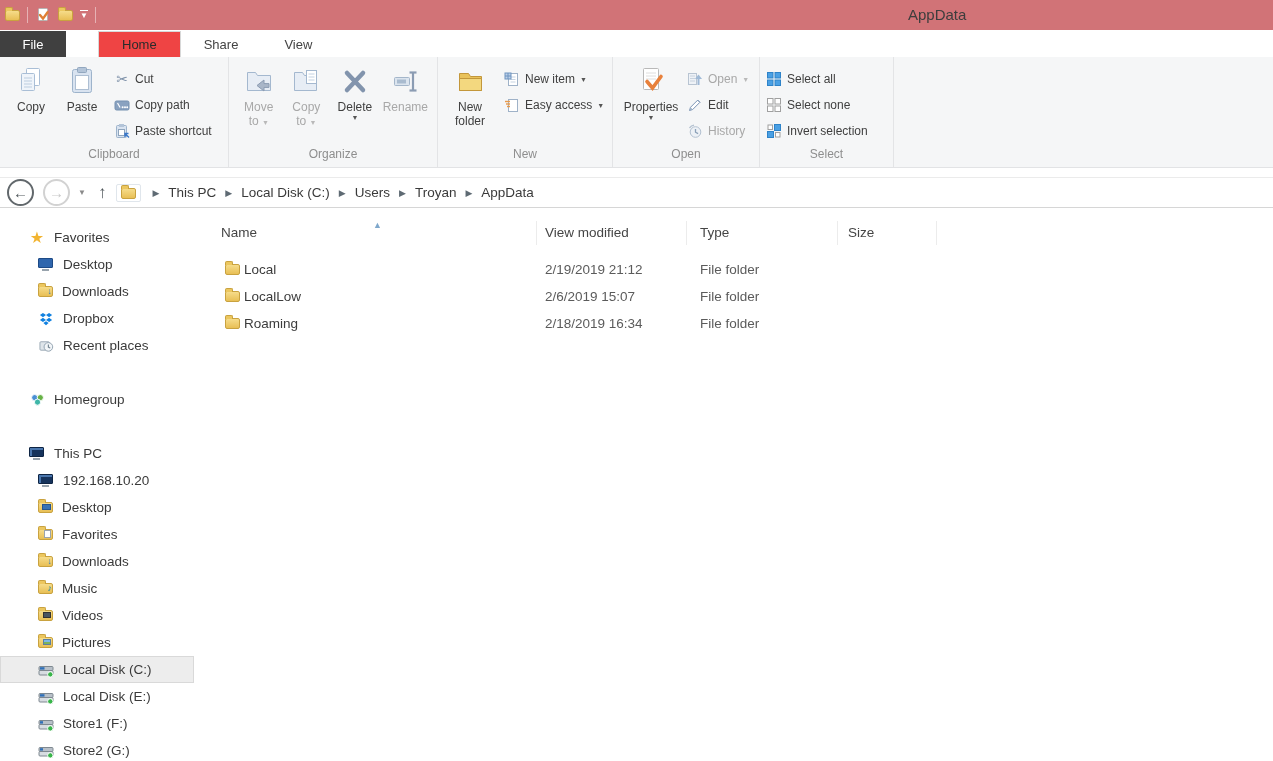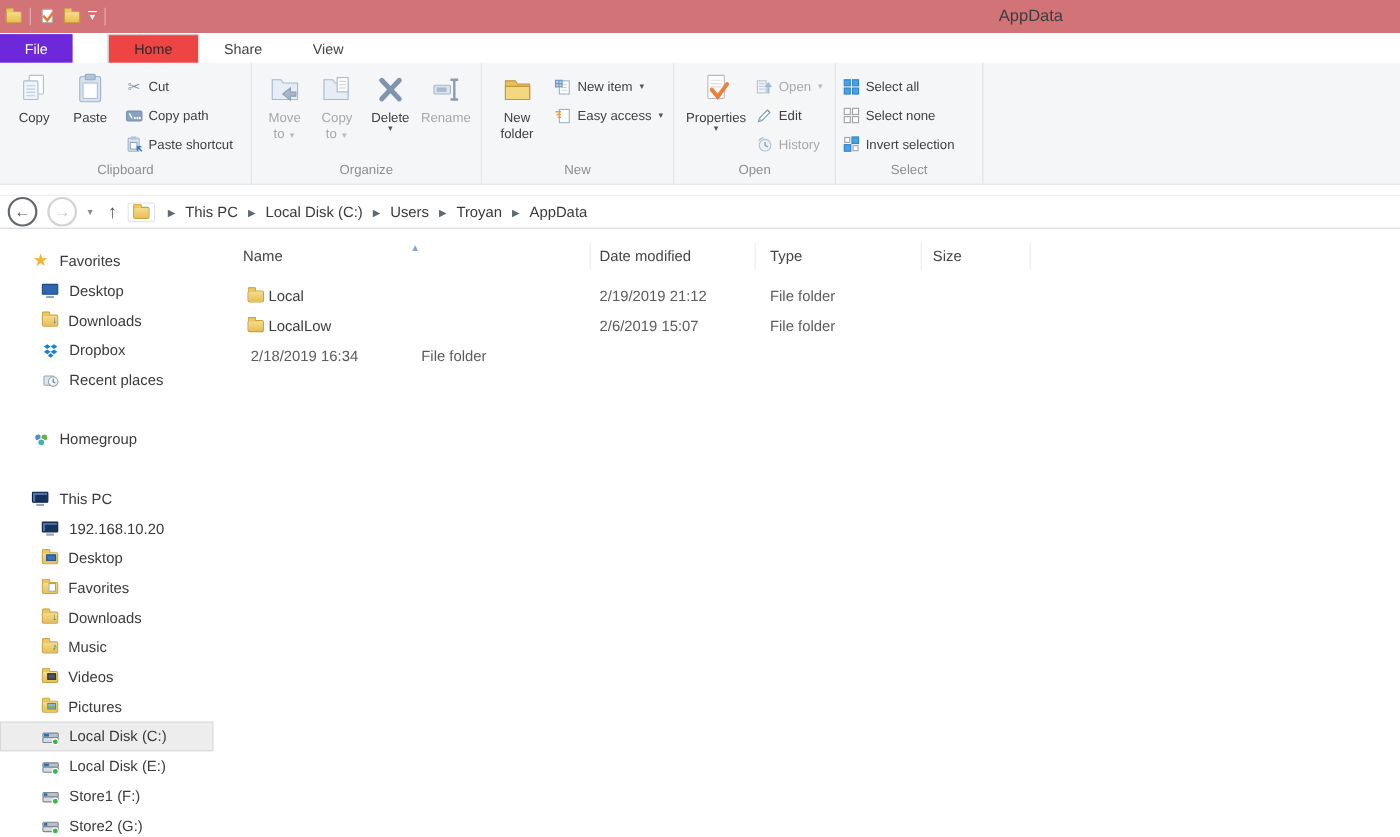--- a/index.html
+++ b/index.html
@@ -7,21 +7,21 @@
     font-family:"Liberation Sans", sans-serif; background:#fff; }
 
   
   .titlebar { position:relative; height:30px; background:#d17377; display:flex; align-items:center; }
   .qat { display:flex; align-items:center; gap:7px; padding-left:5px; height:100%; }
   .qat-sep { width:1px; height:16px; background:rgba(255,255,255,.45); }
   .win-title { position:absolute; left:908px; top:0; line-height:30px; font-size:15px; color:#3d3d3d; }
 
   
   .tabrow { height:27px; background:#fff; display:flex; align-items:flex-end; }
-  .file-tab { width:66px; height:26px; background:#6d28d9; color:#fff; font-size:13px;
+  .file-tab { width:66px; height:26px; background:#404040; color:#fff; font-size:13px;
     display:flex; align-items:center; justify-content:center; }
   .tab { height:26px; padding:0 23px; font-size:13px; color:#444; display:flex; align-items:center; }
   .tab.active { background:#ef4444; border:1px solid #d8d8d8; border-bottom:none; color:#2b2b2b; }
 
   
   .ribbon { height:111px; background:#f5f6f7; border-bottom:1px solid #e2e3e5; display:flex; }
   .grp { display:flex; flex-direction:column; border-right:1px solid #e3e4e6; }
   .grp-body { flex:1; display:flex; align-items:flex-start; padding:4px 6px 0 6px; }
   .grp-label { height:22px; line-height:19px; text-align:center; color:#8e8e8e; font-size:12px; }
   .bigbtn { display:flex; flex-direction:column; align-items:center; padding-top:4px; }
@@ -565,21 +565,21 @@
     </div>
   </div>
 
   <div class="main">
     <div class="hdr">
       <div class="hcell w-name">
         <span class="sort">▲</span>
         <span>Name</span>
       </div>
       <div class="hcell w-date">
-        <span>Date modified</span>
+        <span>View modified</span>
       </div>
       <div class="hcell w-type">
         <span>Type</span>
       </div>
       <div class="hcell w-size">
         <span>Size</span>
       </div>
     </div>
 
     <div class="rows">
@@ -595,19 +595,23 @@
       <div class="frow">
         <div class="c-name w-name" style="border:none">
           <span class="fold"></span>
           <span>LocalLow</span>
         </div>
         <div class="c-other w-date">2/6/2019 15:07</div>
         <div class="c-other w-type">File folder</div>
         <div class="c-other w-size"></div>
       </div>
       <div class="frow">
+        <div class="c-name w-name" style="border:none">
+          <span class="fold"></span>
+          <span>Roaming</span>
+        </div>
         <div class="c-other w-date">2/18/2019 16:34</div>
         <div class="c-other w-type">File folder</div>
         <div class="c-other w-size"></div>
       </div>
     </div>
   </div>
 </div>
 
 </body></html>

